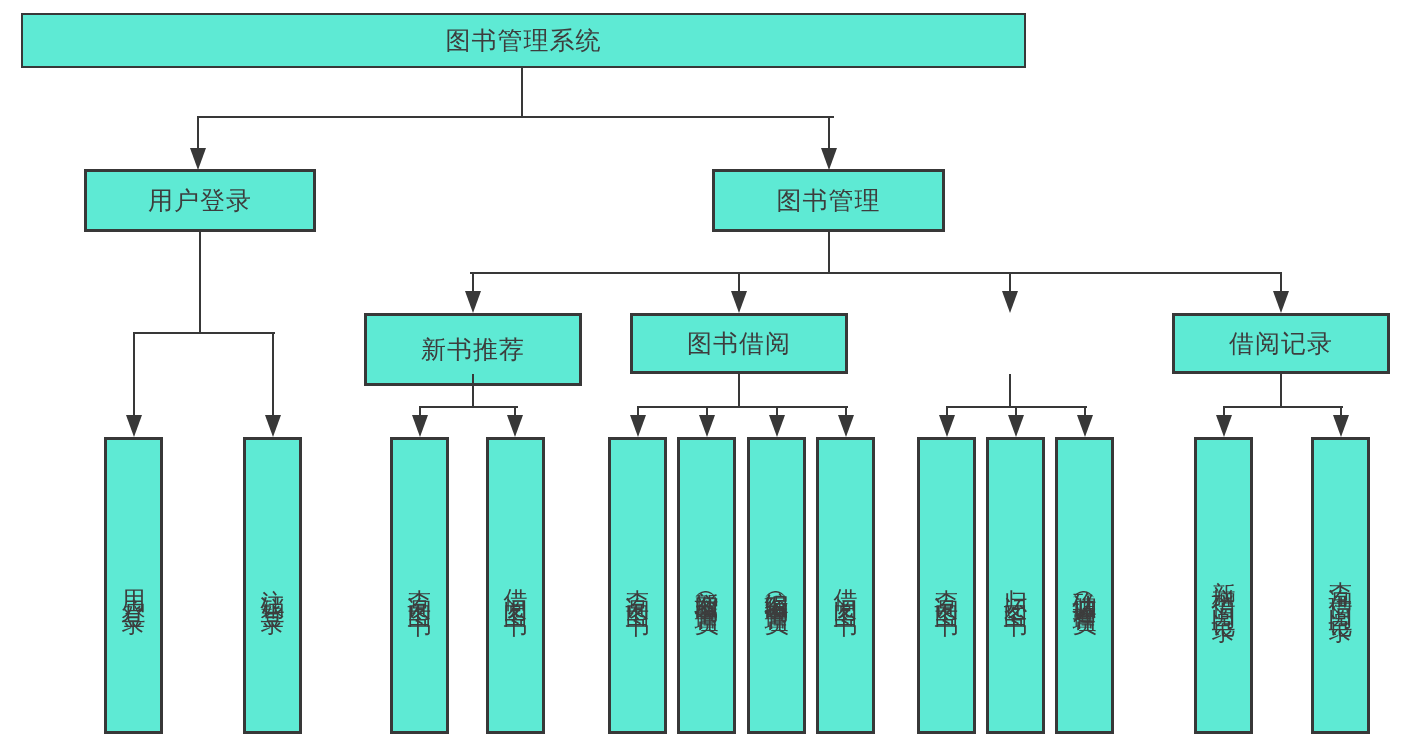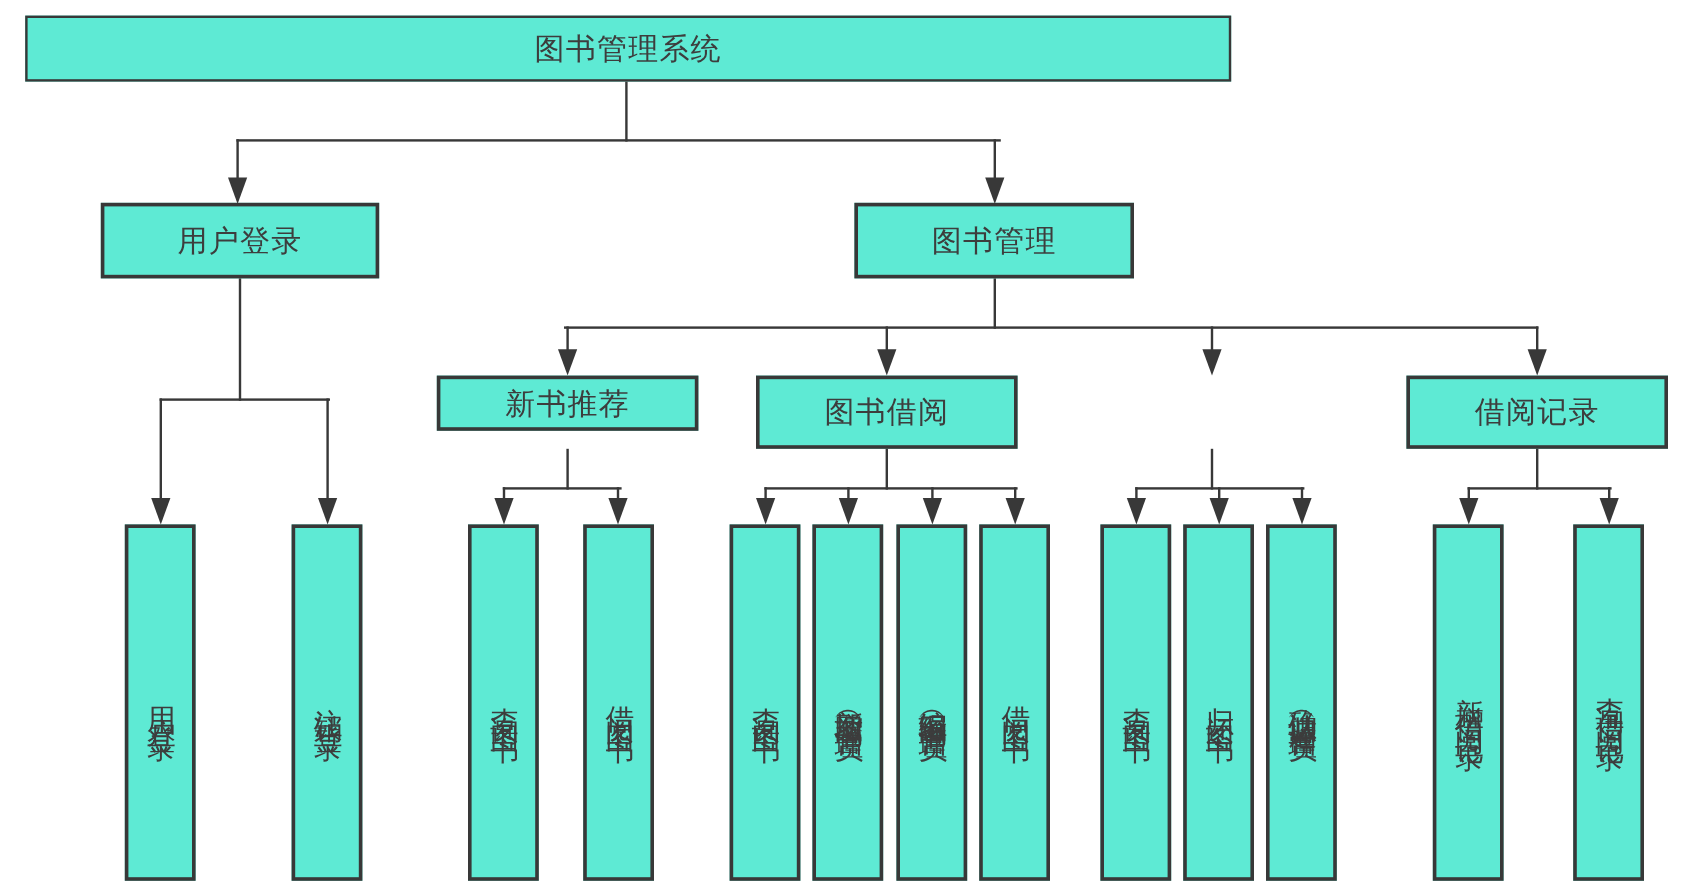--- a/index.html
+++ b/index.html
@@ -64,21 +64,21 @@
   </div>
 
   <div class="box" style="left:84px;top:169px;width:232px;height:63px">
     <span class="h-label">用户登录</span>
   </div>
 
   <div class="box" style="left:712px;top:169px;width:233px;height:63px">
     <span class="h-label">图书管理</span>
   </div>
 
-  <div class="box" style="left:364px;top:313px;width:218px;height:46px">
+  <div class="box" style="left:364px;top:313px;width:218px;height:73px">
     <span class="h-label">新书推荐</span>
   </div>
 
   <div class="box" style="left:630px;top:313px;width:218px;height:61px">
     <span class="h-label">图书借阅</span>
   </div>
 
 
   <div class="box" style="left:1172px;top:313px;width:218px;height:61px">
     <span class="h-label">借阅记录</span>

